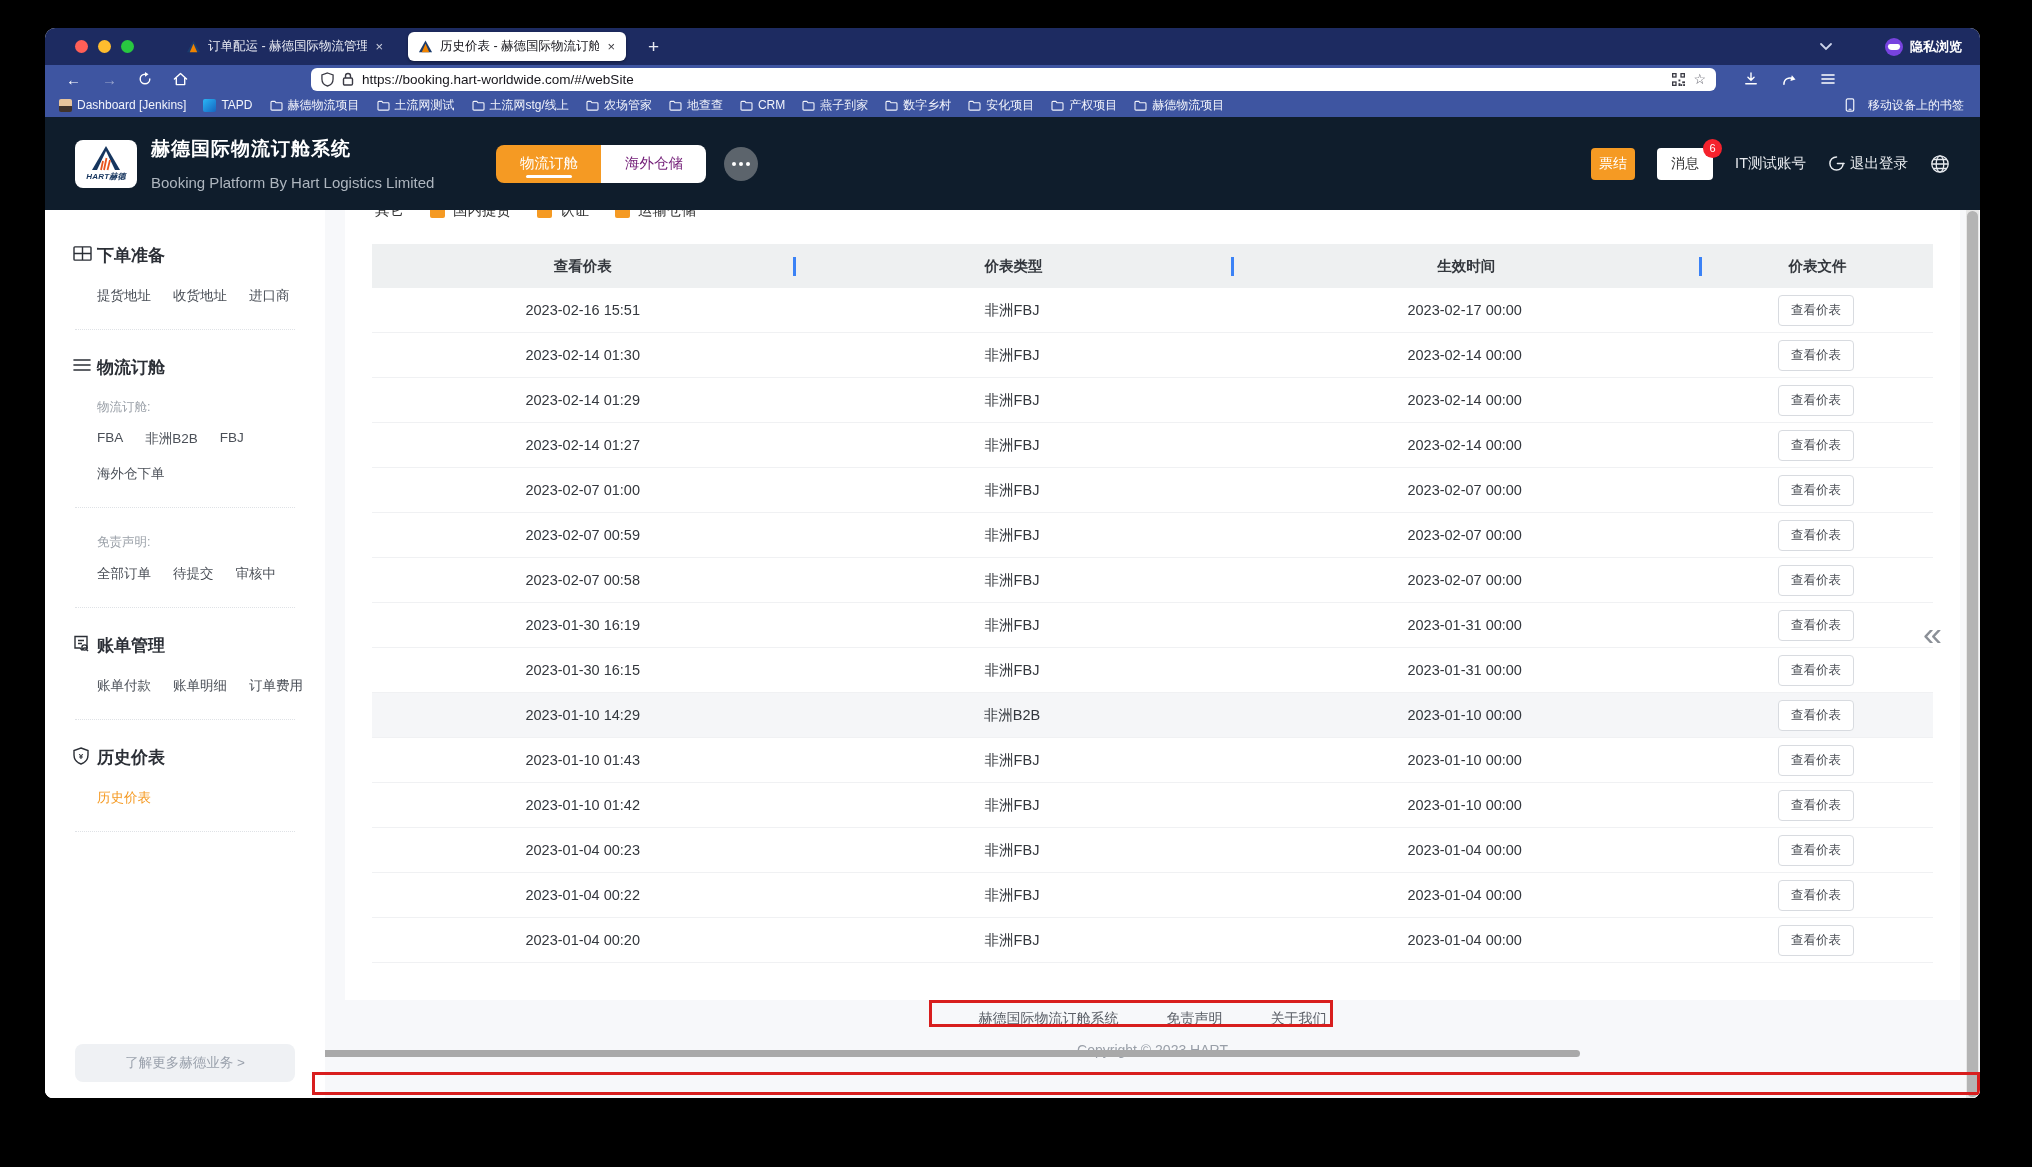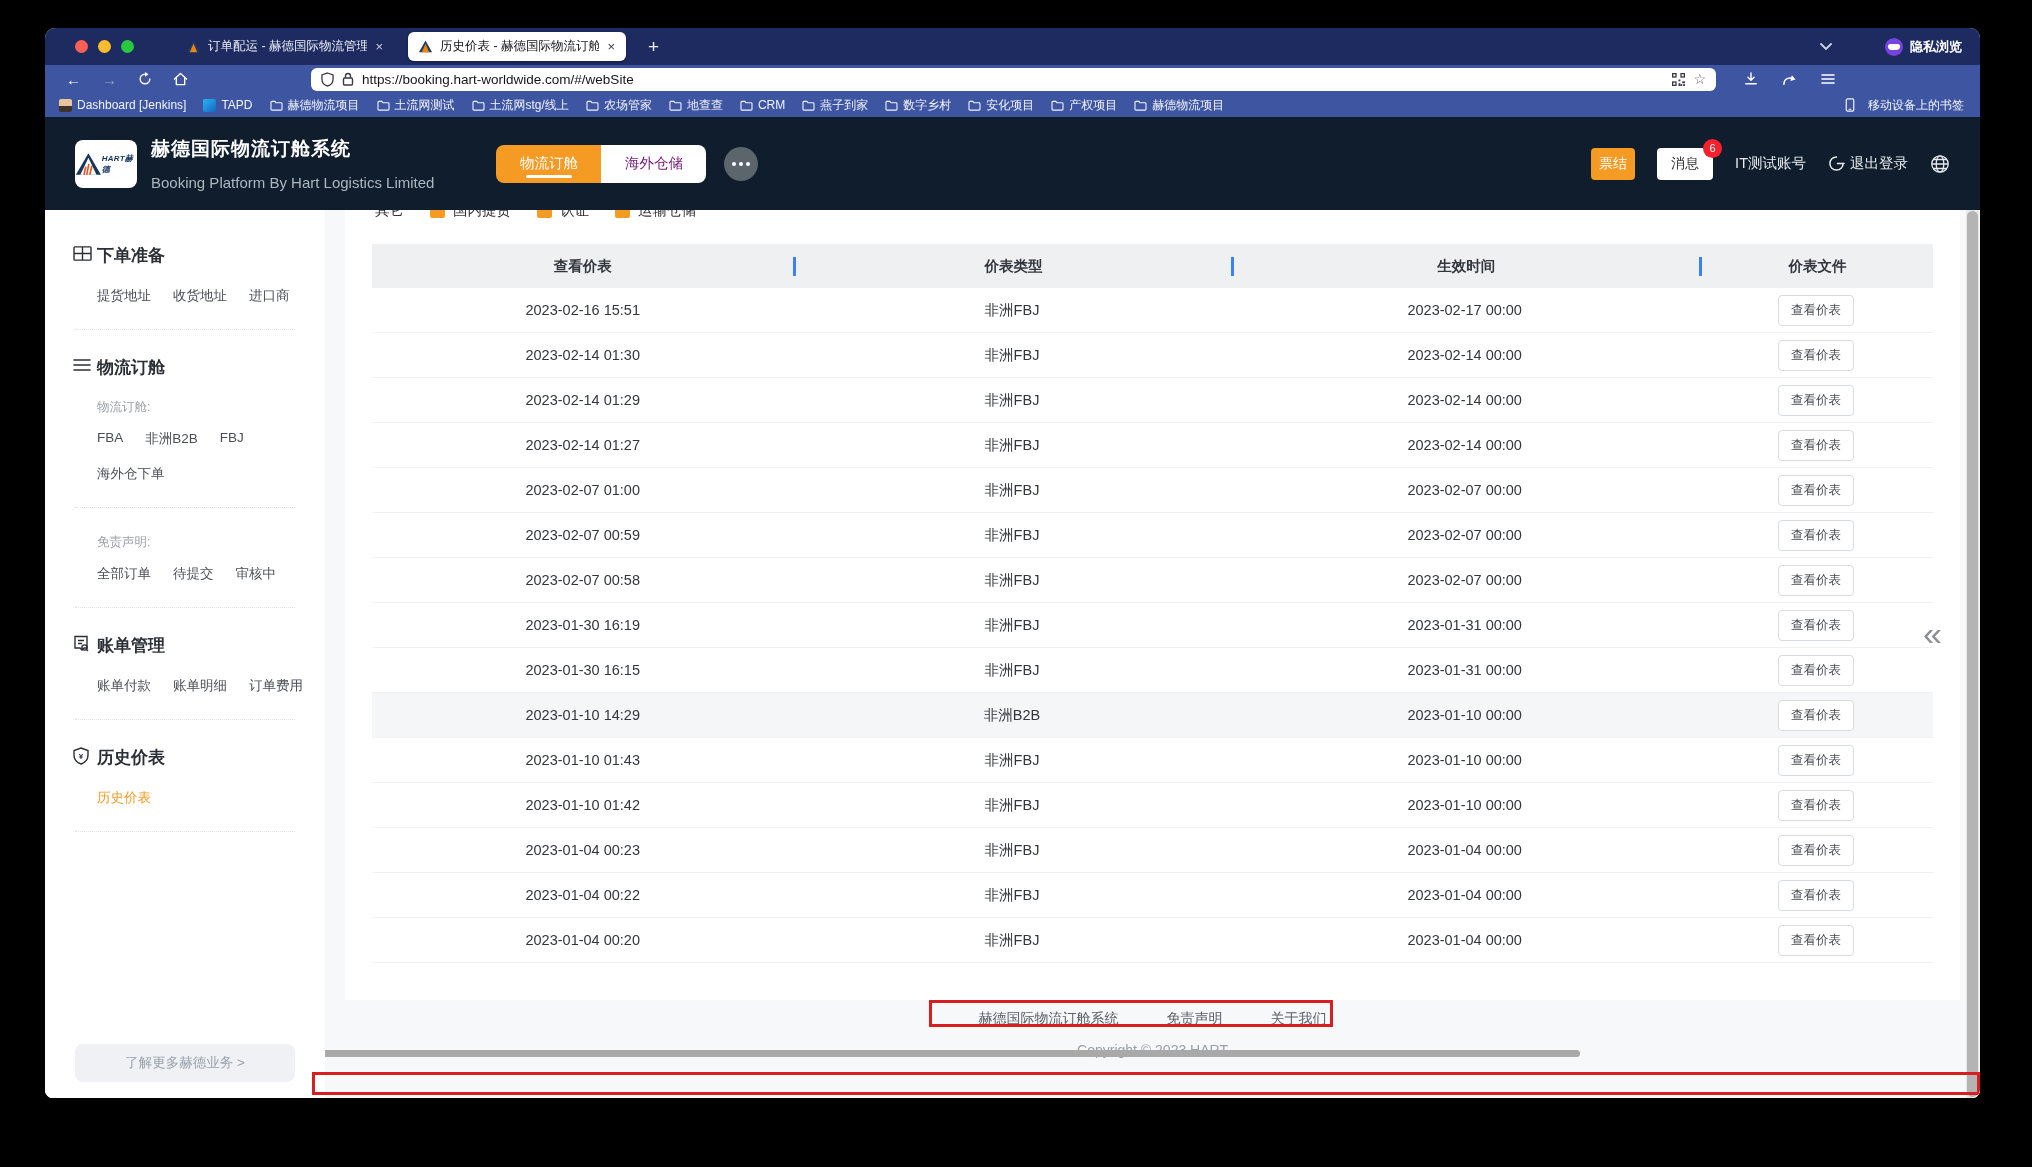--- a/index.html
+++ b/index.html
@@ -46,21 +46,21 @@
                color:#f2f4fb; flex:0 0 auto; padding-left:14px; }
   .bm-item { display:flex; align-items:center; gap:5px; margin-right:17px; white-space:nowrap; }
   .bm-list { display:flex; align-items:center; }
   .jenkins-ic { width:13px; height:13px; border-radius:2px; background:linear-gradient(#e8c49c 55%,#40332c 55%); }
   .tapd-ic { width:13px; height:13px; border-radius:2px; background:linear-gradient(135deg,#29b6f6,#1565c0); }
   .bm-right { margin-left:auto; margin-right:16px; display:flex; align-items:center; gap:13px; }
 
   
   .webpage { flex:1; position:relative; display:flex; flex-direction:column; background:#fff; }
   .site-header { height:93px; background:#0f1d2c; display:flex; align-items:center; padding:0 30px; flex:0 0 auto; }
-  .logo-box { width:62px; height:48px; background:#fff; border-radius:8px; display:flex; flex-direction:row;
+  .logo-box { width:62px; height:48px; background:#fff; border-radius:8px; display:flex; flex-direction:column;
               align-items:center; justify-content:center; }
   .logo-box svg { display:block; }
   .logo-word { font-size:8px; font-weight:bold; font-style:italic; color:#16355e; letter-spacing:.2px; }
   .site-titles { margin-left:14px; }
   .site-title { color:#fff; font-size:19px; font-weight:bold; letter-spacing:1px; }
   .site-subtitle { color:#aeb6bf; font-size:15px; margin-top:12px; }
   .seg { display:flex; margin-left:62px; border-radius:8px; overflow:hidden; height:38px; }
   .seg-item { width:105px; display:flex; align-items:center; justify-content:center; font-size:14.5px; position:relative; }
   .seg-item.on { background:#f59a23; color:#fff; }
   .seg-item.on::after { content:""; position:absolute; bottom:5px; left:50%; transform:translateX(-50%);

